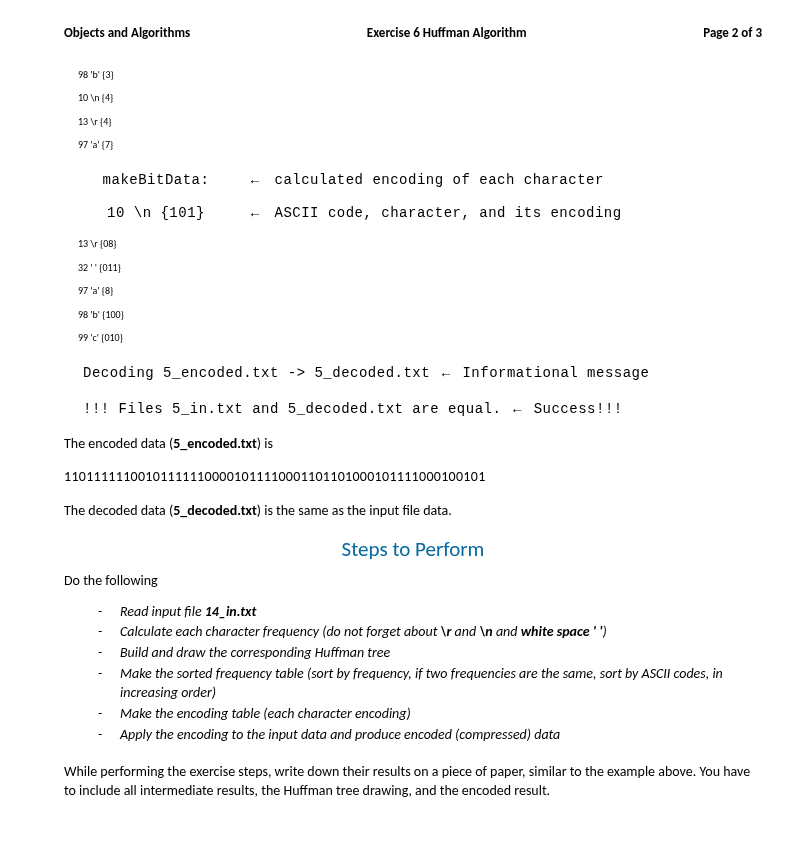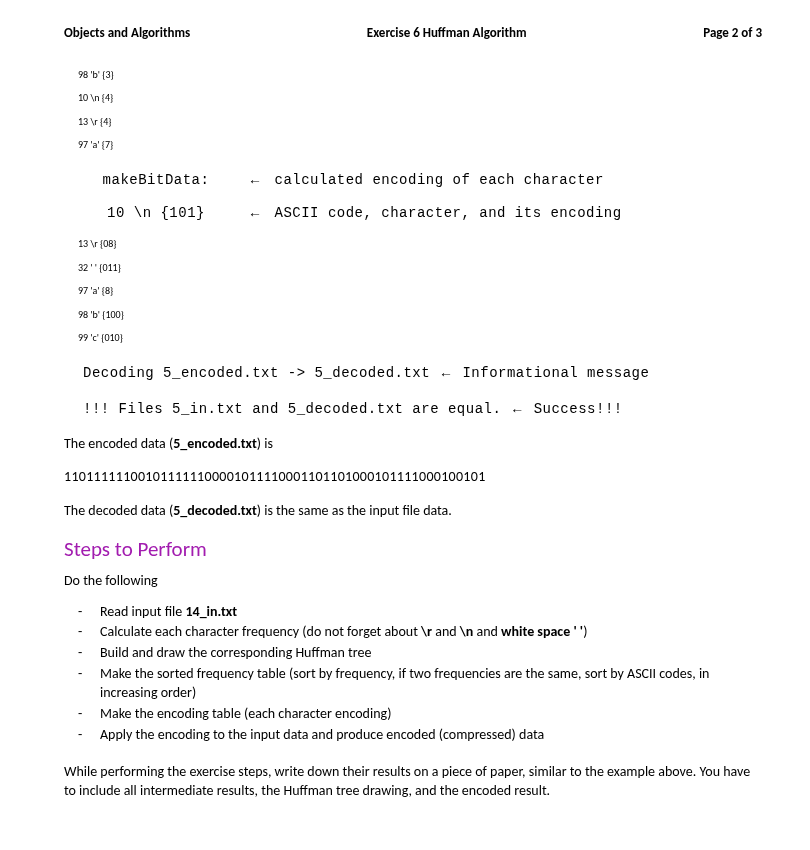--- a/index.html
+++ b/index.html
@@ -28,31 +28,33 @@
       margin-bottom: 14px;
     }
     .arrow-row .left { min-width: 184px; }
     .arrow-row .arrow { font-family: Arial, sans-serif; margin-right: 12px; }
     .arrow-row.mono .left { font-family: "Courier New", monospace; }
     .enc-list { margin-left: 14px; margin-bottom: 18px; margin-top: 4px; }
     .mono-line { font-family: "Courier New", monospace; letter-spacing: 0.5px; margin-bottom: 16px; font-size: 14px; margin-left: 19px; }
     .para { margin-bottom: 14px; font-size: 14px; }
     .bin { font-size: 14px; letter-spacing: 0.3px; margin-bottom: 16px; }
     .section-heading {
-      color: #a21caf;
+      color: #0369a1;
       font-size: 21px;
       font-weight: 400;
       margin-top: 10px;
       margin-bottom: 8px;
+      text-align: center;
     }
     .do-following { margin-bottom: 12px; }
     ul.steps {
       list-style: none;
-      margin-left: 36px;
+      margin-left: 56px;
       margin-bottom: 18px;
+      font-style: italic;
     }
     ul.steps li {
       position: relative;
       margin-bottom: 2px;
       font-size: 14px;
       line-height: 1.35;
     }
     ul.steps li::before {
       content: "-";
       position: absolute;

